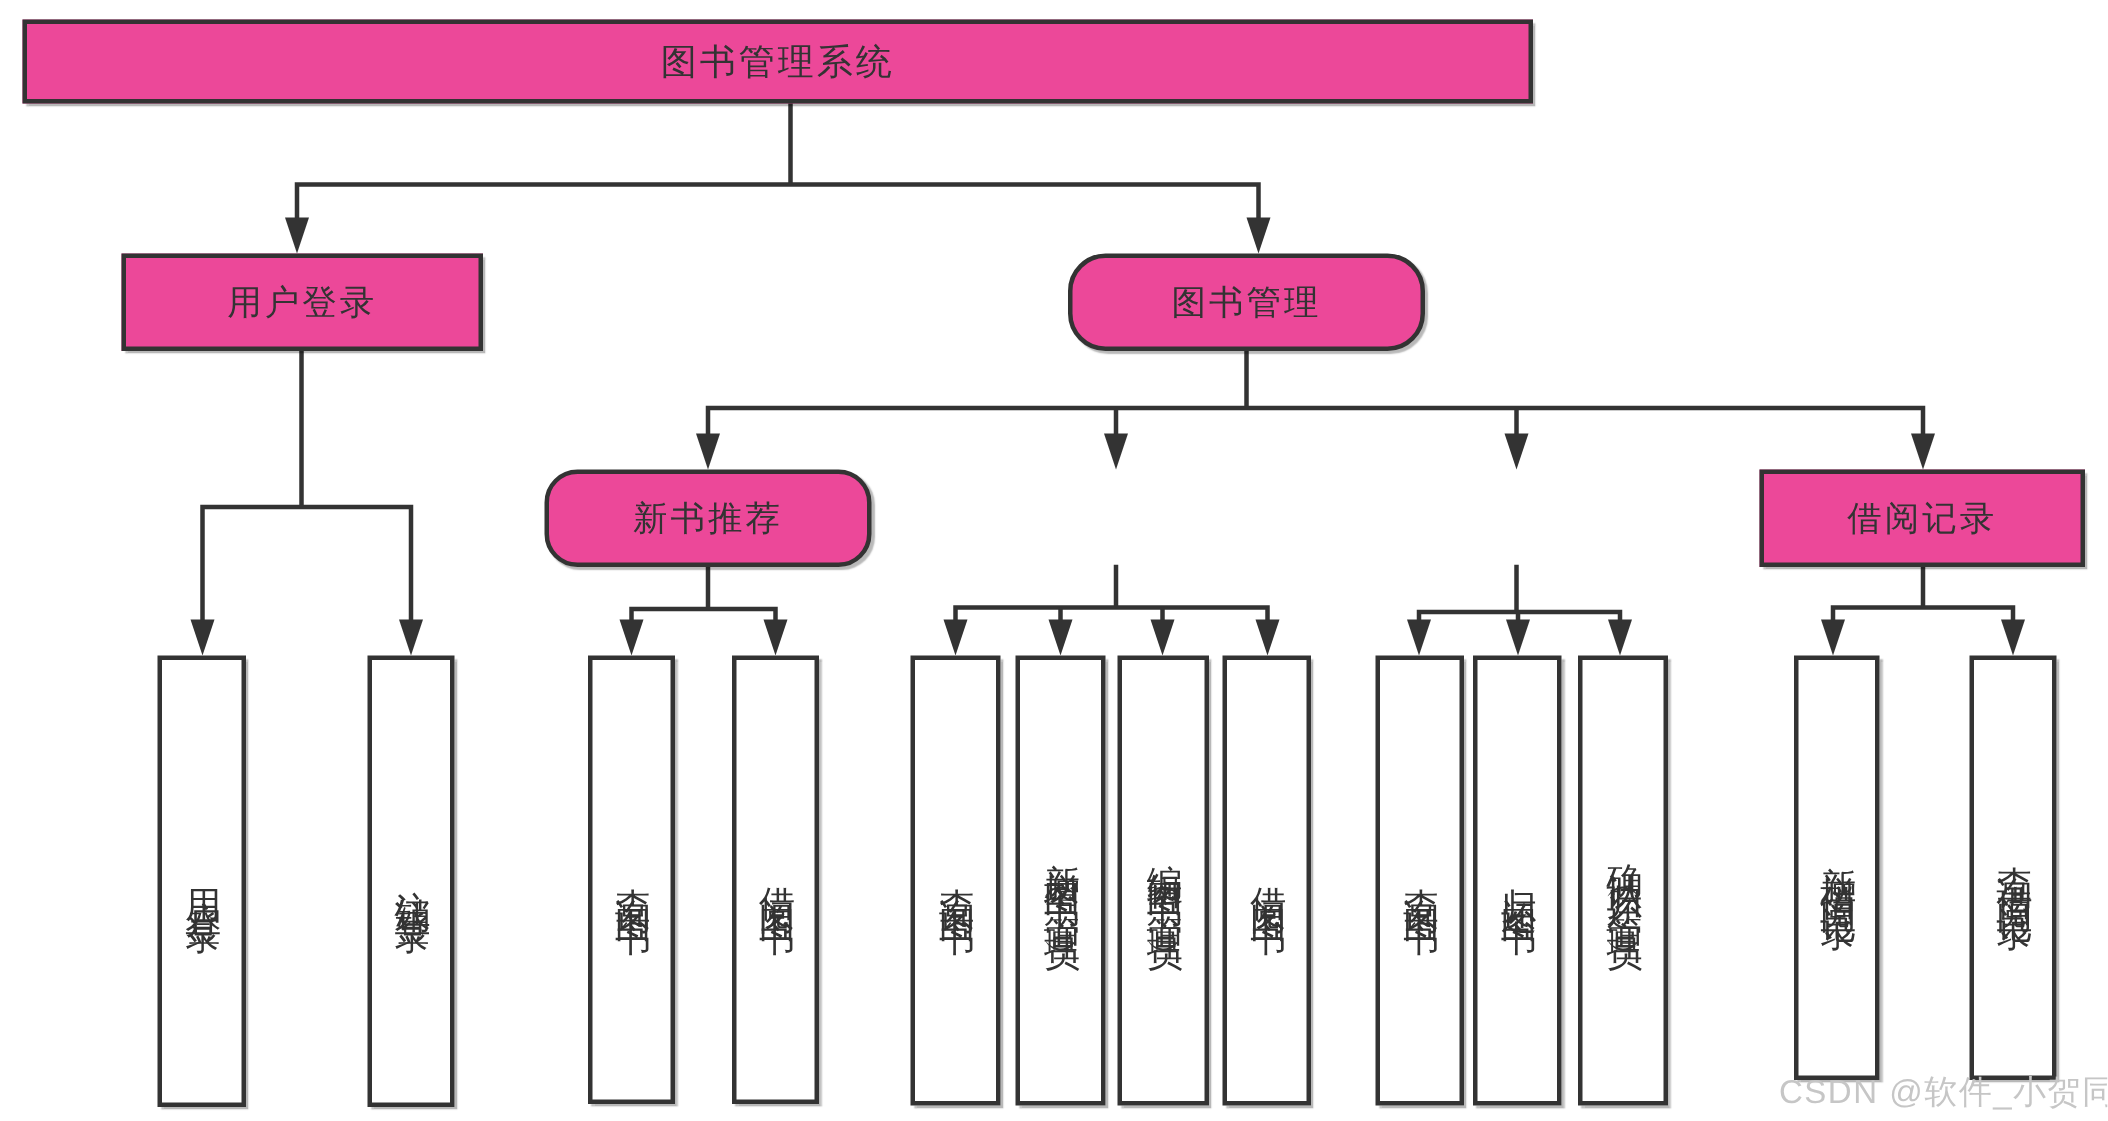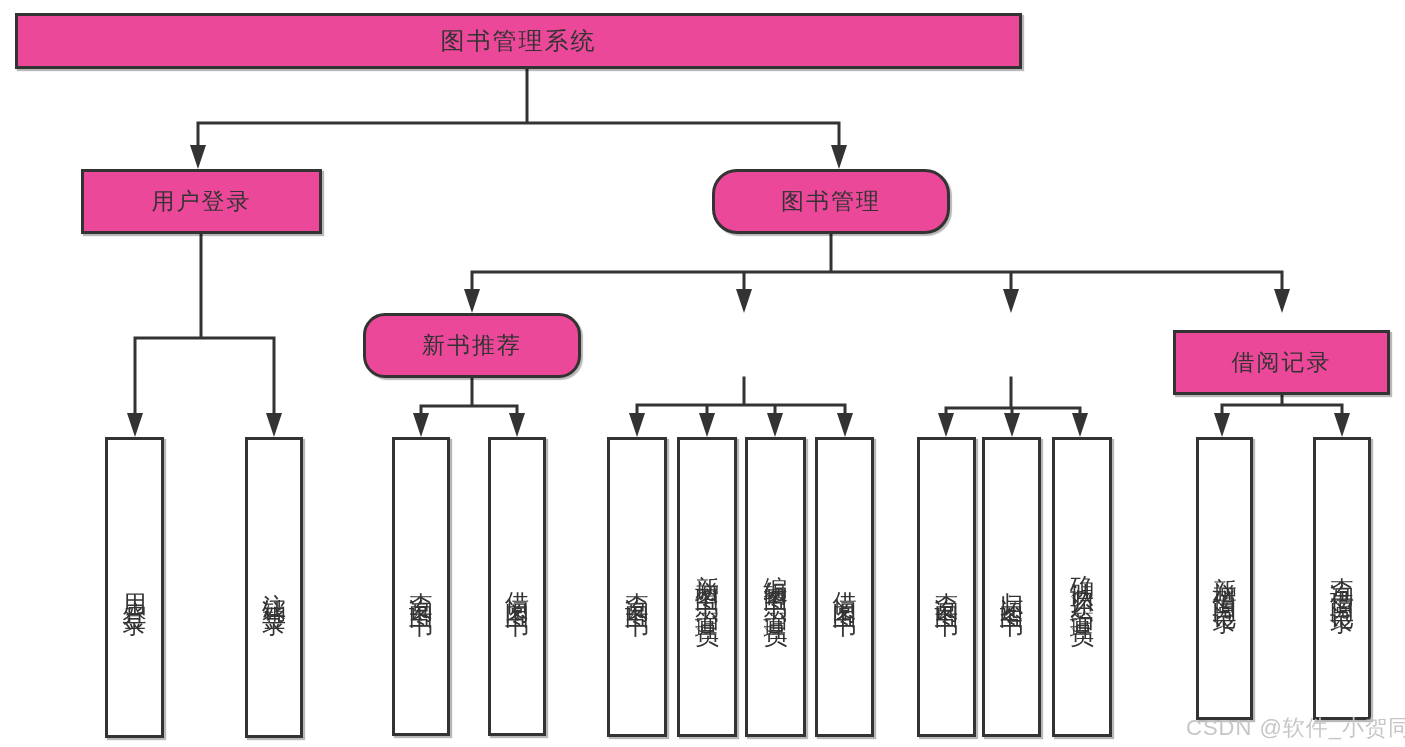--- a/index.html
+++ b/index.html
@@ -106,21 +106,21 @@
       <path d="M1334 413 L1350 413 L1342 437 Z"></path>
     </g>
   </svg>
 
   <div class="hbox root" style="left:15px; top:13px; width:1007px; height:56px;">图书管理系统</div>
 
   <div class="hbox" style="left:81px; top:169px; width:241px; height:65px;">用户登录</div>
   <div class="hbox" style="left:712px; top:169px; width:238px; height:65px;border-radius:25px;">图书管理</div>
 
   <div class="hbox" style="left:363px; top:313px; width:218px; height:65px;border-radius:22px;">新书推荐</div>
-  <div class="hbox" style="left:1173px; top:313px; width:217px; height:65px;margin-top:17px;">借阅记录</div>
+  <div class="hbox" style="left:1173px; top:313px; width:217px; height:65px;">借阅记录</div>
 
   <div class="vbox" style="left:105px; top:437px; width:59px; height:301px;">
     <span class="vtext">用户登录</span>
   </div>
   <div class="vbox" style="left:245px; top:437px; width:58px; height:301px;">
     <span class="vtext">注销登录</span>
   </div>
 
   <div class="vbox" style="left:392px; top:437px; width:58px; height:299px;">
     <span class="vtext">查询图书</span>

